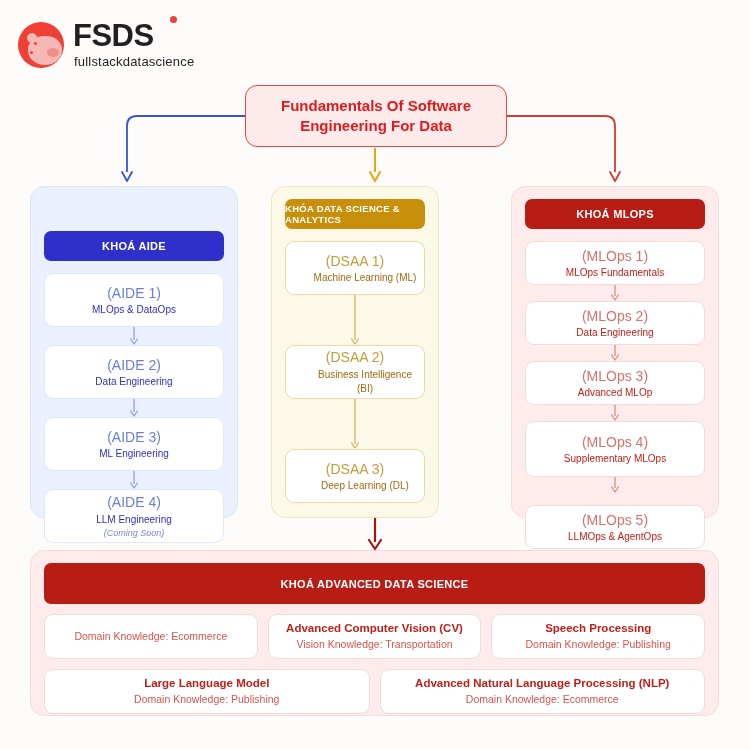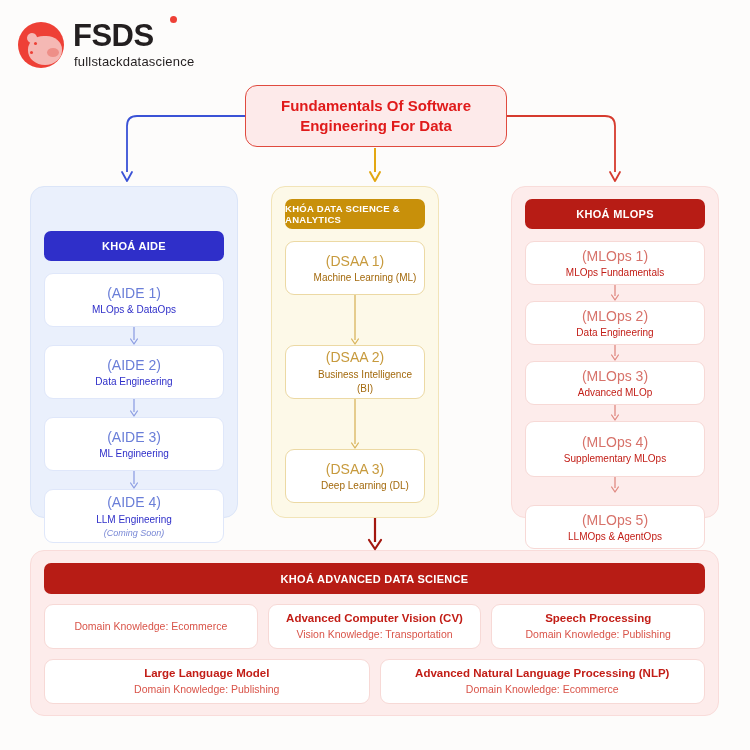--- a/index.html
+++ b/index.html
@@ -72,21 +72,21 @@
   .v-arrow{width:100%;display:flex;justify-content:center;align-items:center;}
   .v-arrow svg{display:block;}
 
   
   #adv-section{
     position:absolute;left:30px;top:550px;width:689px;height:166px;
     background:#fdeceb;border:1.2px solid #f9dcda;border-radius:14px;
     box-sizing:border-box;padding:12px 13px;
   }
   #adv-header{
-    height:31px;border-radius:7px;background:#b71c15;color:#fff;
+    height:41px;border-radius:7px;background:#b71c15;color:#fff;
     display:flex;align-items:center;justify-content:center;
     font-size:11px;font-weight:bold;letter-spacing:0.3px;
   }
   .adv-row{display:flex;gap:10px;margin-top:10px;}
   .adv-card{
     flex:1;background:#fff;border:1.1px solid #f7d9d6;border-radius:9px;
     box-sizing:border-box;height:45px;
     display:flex;flex-direction:column;align-items:center;justify-content:center;text-align:center;
   }
   .adv-card .t{font-size:11.5px;font-weight:bold;color:#c21d16;line-height:1.5;}

